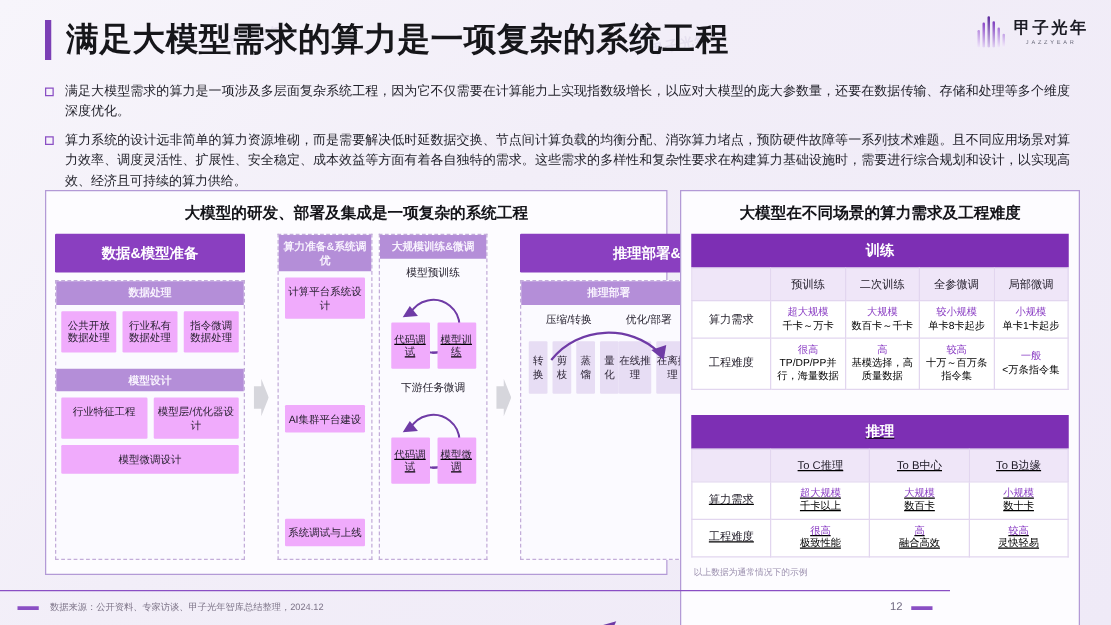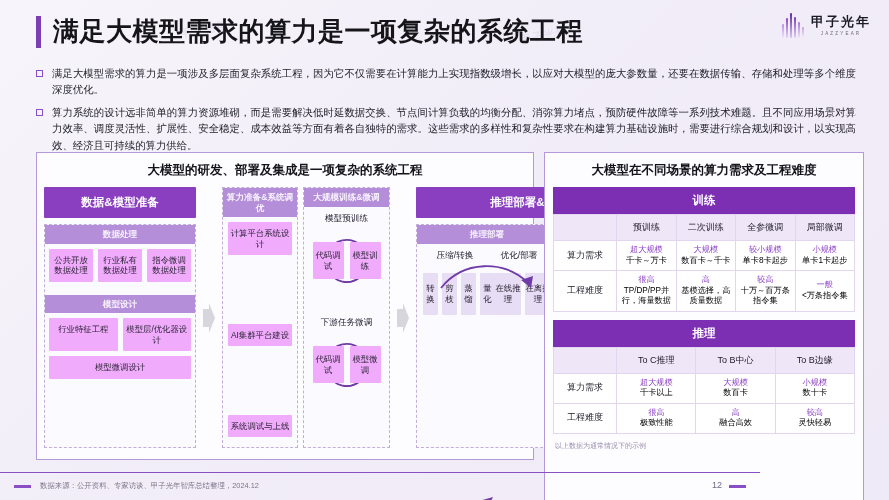--- a/index.html
+++ b/index.html
@@ -57,21 +57,21 @@
   
   .vchips { display: flex; gap: 4px; justify-content: flex-start; }
   .vchip {
     background: #e7ddf4; color: #2a2233; font-size: 8.4px; text-align: center;
     width: 15px; padding: 10px 0; line-height: 1.3; border-radius: 1px;
   }
   .vchip.wide { width: 26px; }
   .lbl { font-size: 8.6px; color: #25202e; text-align: center; }
   .lbl-row { display: flex; justify-content: space-around; margin-bottom: 2px; }
 
-  .cycle { position: relative; height: 68px; display: flex; align-items: center; justify-content: center; gap: 6px; }
+  .cycle { position: relative; height: 68px; display: flex; align-items: flex-end; justify-content: center; gap: 6px; text-decoration: underline; }
   .cycle svg { position: absolute; left: 0; top: 0; width: 100%; height: 100%; pointer-events: none; }
   .cycle .chip { width: 31px; z-index: 2; padding: 8px 1px; }
 
   
   table { width: 100%; border-collapse: collapse; table-layout: fixed; }
   .tbl-wrap { padding: 0 8px; }
   .band { background: #7d2fb4; color: #fff; font-size: 11.5px; font-weight: bold; text-align: center; padding: 6px 0; }
   th, td { border: 1px solid #e2d6ef; text-align: center; vertical-align: middle; }
   thead th { background: #efe6f8; font-size: 9px; color: #1e1a26; padding: 6px 1px; font-weight: normal; }
   tbody td { font-size: 8.2px; padding: 4px 1px; line-height: 1.28; background: #fff; }
@@ -191,21 +191,21 @@
               <div class="cycle">
                 <svg viewBox="0 0 90 68">
                   <path d="M22 22 A26 26 0 1 1 22 46" fill="none" stroke="#6f3ba6" stroke-width="2"></path>
                   <polygon points="22,14 30,24 15,25" fill="#6f3ba6"></polygon>
                   <path d="M68 46 A26 26 0 0 1 44 60" fill="none" stroke="#6f3ba6" stroke-width="2"></path>
                   <polygon points="70,52 60,44 74,40" fill="#6f3ba6"></polygon>
                 </svg>
                 <div class="chip">代码调试</div>
                 <div class="chip">模型训练</div>
               </div>
-              <div class="lbl" style="margin-top:20px;">下游任务微调</div>
+              <div class="lbl" style="margin-top:8px;">下游任务微调</div>
               <div class="cycle">
                 <svg viewBox="0 0 90 68">
                   <path d="M22 22 A26 26 0 1 1 22 46" fill="none" stroke="#6f3ba6" stroke-width="2"></path>
                   <polygon points="22,14 30,24 15,25" fill="#6f3ba6"></polygon>
                   <path d="M68 46 A26 26 0 0 1 44 60" fill="none" stroke="#6f3ba6" stroke-width="2"></path>
                   <polygon points="70,52 60,44 74,40" fill="#6f3ba6"></polygon>
                 </svg>
                 <div class="chip">代码调试</div>
                 <div class="chip">模型微调</div>
               </div>
@@ -305,21 +305,21 @@
             <td class="rowhead">工程难度</td>
             <td><span class="hl">很高</span><span>TP/DP/PP并行，海量数据</span></td>
             <td><span class="hl">高</span><span>基模选择，高质量数据</span></td>
             <td><span class="hl">较高</span><span>十万～百万条指令集</span></td>
             <td><span class="hl">一般</span><span>&lt;万条指令集</span></td>
           </tr>
         </tbody>
       </table>
     </div>
 
-    <div class="tbl-wrap" style="margin-top:8px;">
+    <div class="tbl-wrap" style="margin-top:20px;text-decoration:underline;">
       <div class="band">推理</div>
       <table>
         <colgroup>
             <col style="width:21%">
             <col>
             <col>
             <col>
           </colgroup>
         <thead>
           <tr>

